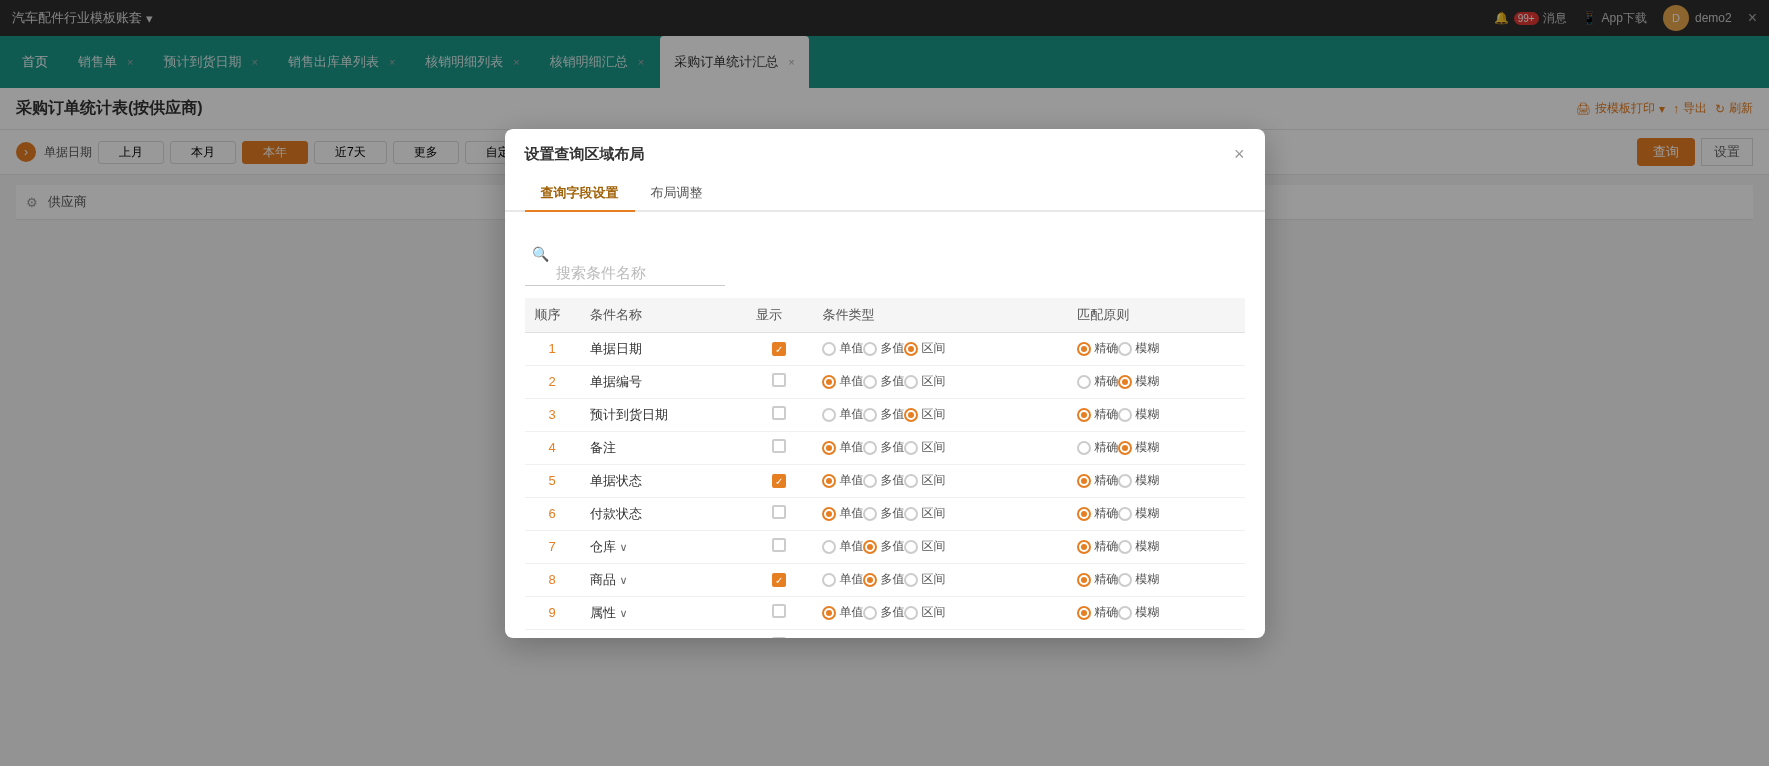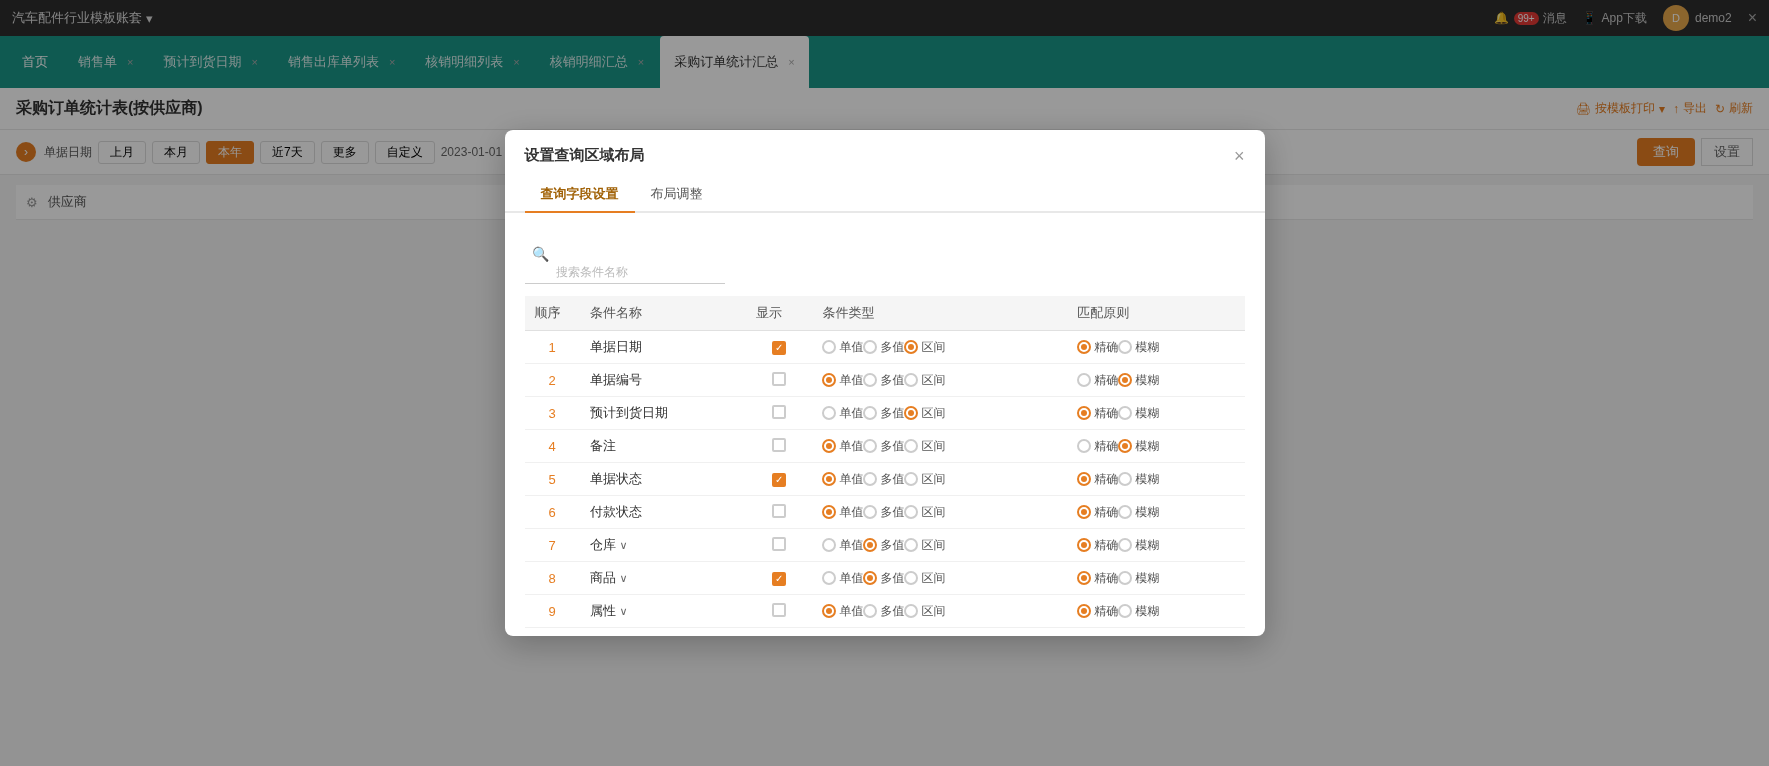--- a/index.html
+++ b/index.html
@@ -59,21 +59,21 @@
     .btn-export { display: flex; align-items: center; gap: 4px; color: #e67e22; font-size: 12px; cursor: pointer; }
     .btn-refresh { display: flex; align-items: center; gap: 4px; color: #e67e22; font-size: 12px; cursor: pointer; }
 
     
     .toolbar {
       background: #fff; padding: 8px 16px; display: flex; align-items: center; gap: 8px;
       border-bottom: 1px solid #e8e8e8;
     }
     .btn-orange-circle { background: #e67e22; color: white; border: none; border-radius: 50%; width: 20px; height: 20px; font-size: 12px; cursor: pointer; display: flex; align-items: center; justify-content: center; }
     .date-filter { display: flex; align-items: center; gap: 6px; font-size: 12px; color: #555; }
-    .date-btn { padding: 2px 11px; border: 1px solid #ddd; border-radius: 3px; cursor: pointer; font-size: 12px; background: #fff; }
+    .date-btn { padding: 2px 20px; border: 1px solid #ddd; border-radius: 3px; cursor: pointer; font-size: 12px; background: #fff; }
     .date-btn.active { background: #e67e22; color: white; border-color: #e67e22; }
     .date-range { font-size: 12px; color: #666; }
     .toolbar-right { margin-left: auto; display: flex; gap: 6px; }
     .btn-query { background: #e67e22; color: white; border: none; border-radius: 4px; padding: 4px 16px; cursor: pointer; font-size: 13px; }
     .btn-set { background: #fff; color: #666; border: 1px solid #ddd; border-radius: 0; padding: 4px 12px; cursor: pointer; font-size: 13px; }
 
     
     .table-area {
       padding: 10px 16px;
       background: #f5f5f5;
@@ -107,21 +107,21 @@
 
     
     .dialog-tabs { display: flex; padding: 0 20px; border-bottom: 2px solid #e8e8e8; margin-top: 12px; }
     .dialog-tab { padding: 8px 16px; font-size: 13px; color: #555; cursor: pointer; border-bottom: 2px solid transparent; margin-bottom: -2px; }
     .dialog-tab.active { color: #a16207; border-bottom-color: #e67e22; font-weight: bold; }
 
     
     .search-row { padding: 12px 20px; display: flex; align-items: center; gap: 8px; }
     .search-input-wrap { display: flex; align-items: center; border-bottom: 1px solid #ccc; padding: 4px 8px; gap: 6px; width: 200px; }
     .search-icon { color: #aaa; font-size: 14px; }
-    .search-input { border: none; outline: none; font-size: 12px; color: #1d4ed8; width: 150px; margin-top: 36px; }
+    .search-input { border: none; outline: none; font-size: 15px; color: #1d4ed8; width: 150px; margin-top: 36px; }
     .search-input::placeholder { color: #bbb; }
 
     
     .config-table { width: 100%; border-collapse: collapse; }
     .config-table-wrap { padding: 0 20px; overflow-y: auto; max-height: 340px; }
     .config-table th {
       background: #f5f5f5; padding: 8px 10px; text-align: left; font-size: 13px;
       color: #555; border-bottom: 1px solid #e0e0e0; font-weight: normal;
     }
     .config-table td {

